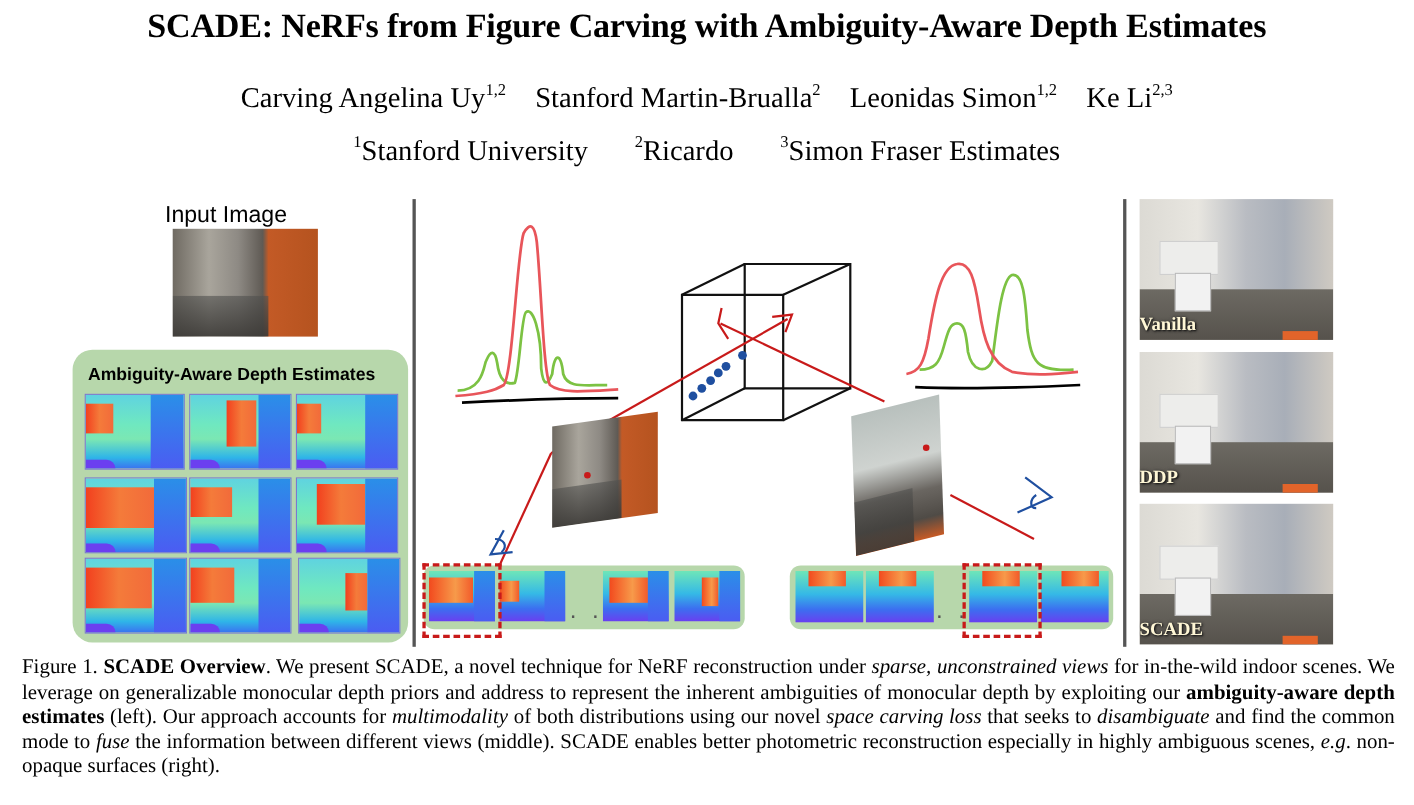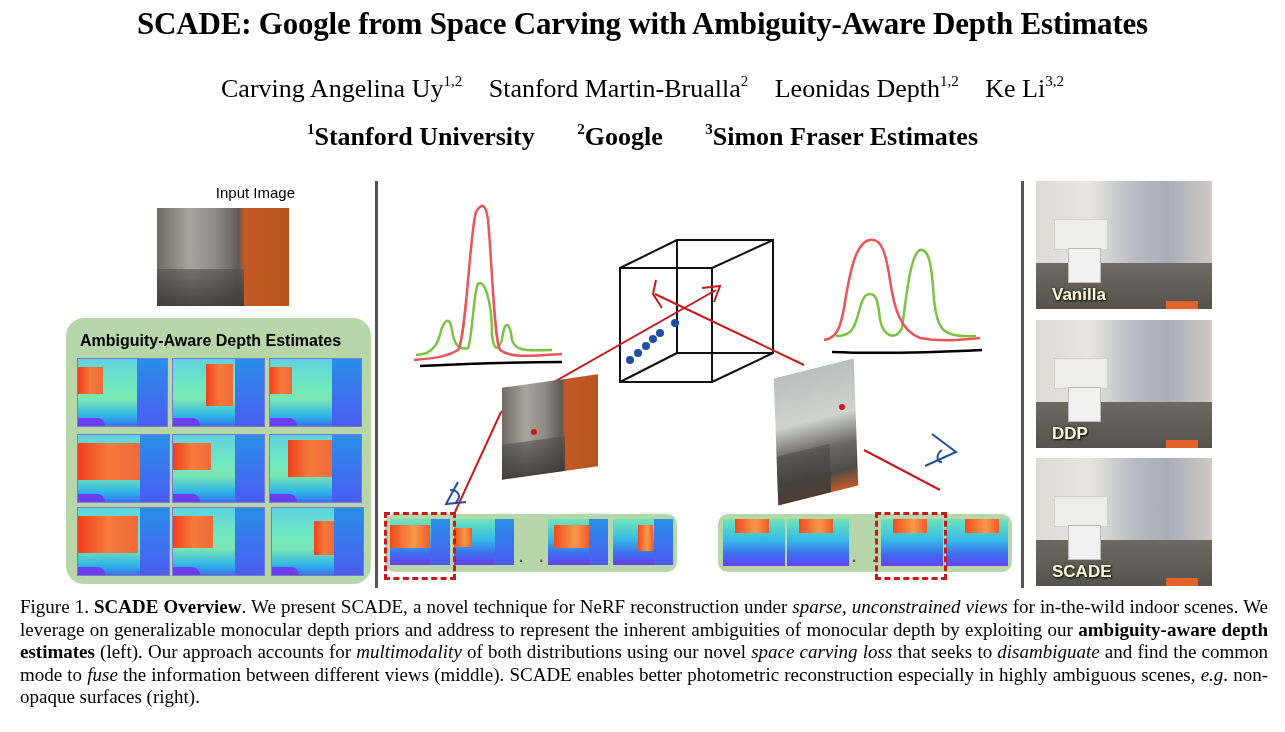--- a/index.html
+++ b/index.html
@@ -2,25 +2,25 @@
 <html><head>
 <meta charset="utf-8">
 <style>
   html, body { margin: 0; padding: 0; background: #ffffff; }
   body { width: 1285px; height: 732px; position: relative; overflow: hidden; font-family: "Liberation Serif", serif; color: #000; }
   .abs { position: absolute; }
   .title { left: 0; top: 6px; width: 1285px; text-align: center; font-weight: bold; font-size: 31px; letter-spacing: -0.2px; }
   .authors { left: 0; top: 74px; width: 1285px; text-align: center; font-size: 26px; }
   .authors .au { margin: 0 10px; }
   .affils { left: 0; top: 122px; width: 1285px; text-align: center; font-size: 26px; }
-  .affils .af { margin: 0 18px; font-weight: bold; }
+  .affils .af { margin: 0 18px; }
   sup { font-size: 15px; vertical-align: 11px; line-height: 0; }
   .sans { font-family: "Liberation Sans", sans-serif; }
 
-  .input-label { left: 150px; top: 184px; width: 145px; text-align: right; font-size: 15px; }
+  .input-label { left: 150px; top: 184px; width: 145px; text-align: left; font-size: 21px; }
   .photo { background: linear-gradient(90deg, #6f6a62 0%, #a9a59c 25%, #8e8a84 45%, #5f5a54 62%, #c35a26 66%, #b5531f 100%); }
   .photo::after { content:""; position:absolute; left:0; right:34%; bottom:0; height:38%; background: linear-gradient(180deg, rgba(80,80,78,0.6), rgba(60,58,55,0.9)); }
   .input-photo { left: 157px; top: 208px; width: 132px; height: 98px; overflow: hidden; }
 
   .green-panel { left: 66px; top: 318px; width: 305px; height: 266px; background: #b7d7ab; border-radius: 18px; }
   .panel-title { left: 80px; top: 332px; width: 290px; font-size: 16px; font-weight: bold; }
   .depth { position: absolute; overflow: hidden; border: 1px solid #7a7ad0; }
   .depth .bg { position:absolute; inset:0; background: linear-gradient(180deg, #5fd3e0 0%, #6fe8c0 40%, #7be7b3 60%, #2fb5e8 85%, #3a73f0 100%); }
   .depth .red { position:absolute; background: linear-gradient(90deg, #f2401e, #f47b3a 50%, #f26a3a); }
   .depth .blue { position:absolute; top:0; bottom:0; right:0; width:38%; background: linear-gradient(180deg, #2a8fe8, #4b5cf2); }
@@ -34,41 +34,41 @@
 
   .depth2 { position:absolute; overflow:hidden; }
   .depth2 .bg { position:absolute; inset:0; background: linear-gradient(180deg, #6ee6b8 0%, #35b9e6 45%, #3c6ef0 75%, #6a3ff0 100%); }
   .depth2 .red { position:absolute; top:0; left:20%; width:55%; height:30%; background: linear-gradient(90deg, #f24a1e, #f79a4a 60%, #f25a2a); }
 
   .rview { position:absolute; overflow:hidden; background: linear-gradient(90deg, #dcdad4 0%, #e8e6e0 30%, #b9bcc2 55%, #a8aeb8 75%, #cfcac2 100%); }
   .rview .floor { position:absolute; left:0; right:0; bottom:0; height:36%; background: linear-gradient(180deg, #6d6a63, #56524c); }
   .rview .desk { position:absolute; left:10%; top:30%; width:30%; height:22%; background:#ededeb; border:1px solid #cfcfcf; }
   .rview .cab { position:absolute; left:18%; top:52%; width:18%; height:26%; background:#f2f2f2; border:1px solid #bbb; }
   .rview .org { position:absolute; right:8%; bottom:0; width:18%; height:6%; background:#e2642a; }
-  .rview .lbl { position:absolute; left:16px; bottom:4px; font-family:Liberation Sans, sans-serif; font-weight:bold; font-size:17px; color:#fff7d6; text-shadow: 0 0 3px #333, 1px 1px 2px #000; }
+  .rview .lbl { position:absolute; left:0; bottom:4px; font-family:Liberation Serif, serif; font-weight:bold; font-size:17px; color:#fff7d6; text-shadow: 0 0 3px #333, 1px 1px 2px #000; }
 
   .caption { left: 20px; top: 596px; width: 1248px; font-size: 19px; line-height: 22.6px; text-align: justify; }
   .caption b { font-weight: bold; }
   .caption i { font-style: italic; }
 </style>
 </head>
 <body>
 
-<div class="abs title">SCADE: Google from Space Carving with Ambiguity-Aware Depth Estimates</div>
+<div class="abs title">SCADE: NeRFs from Figure Carving with Ambiguity-Aware Depth Estimates</div>
 
 <div class="abs authors">
   <span class="au"><span>Carving Angelina Uy</span><sup>1,2</sup></span>
   <span class="au"><span>Stanford Martin-Brualla</span><sup>2</sup></span>
-  <span class="au"><span>Leonidas Depth</span><sup>1,2</sup></span>
-  <span class="au"><span>Ke Li</span><sup>3,2</sup></span>
+  <span class="au"><span>Leonidas Simon</span><sup>1,2</sup></span>
+  <span class="au"><span>Ke Li</span><sup>2,3</sup></span>
 </div>
 
 <div class="abs affils">
   <span class="af"><sup>1</sup><span>Stanford University</span></span>
-  <span class="af"><sup>2</sup><span>Google</span></span>
+  <span class="af"><sup>2</sup><span>Ricardo</span></span>
   <span class="af"><sup>3</sup><span>Simon Fraser Estimates</span></span>
 </div>
 
 <div class="abs input-label sans">Input Image</div>
 <div class="abs photo input-photo"></div>
 
 <div class="abs green-panel"></div>
 <div class="abs panel-title sans">Ambiguity-Aware Depth Estimates</div>
 
 <div class="depth" style="left:77px;top:358px;width:89px;height:67px;">

